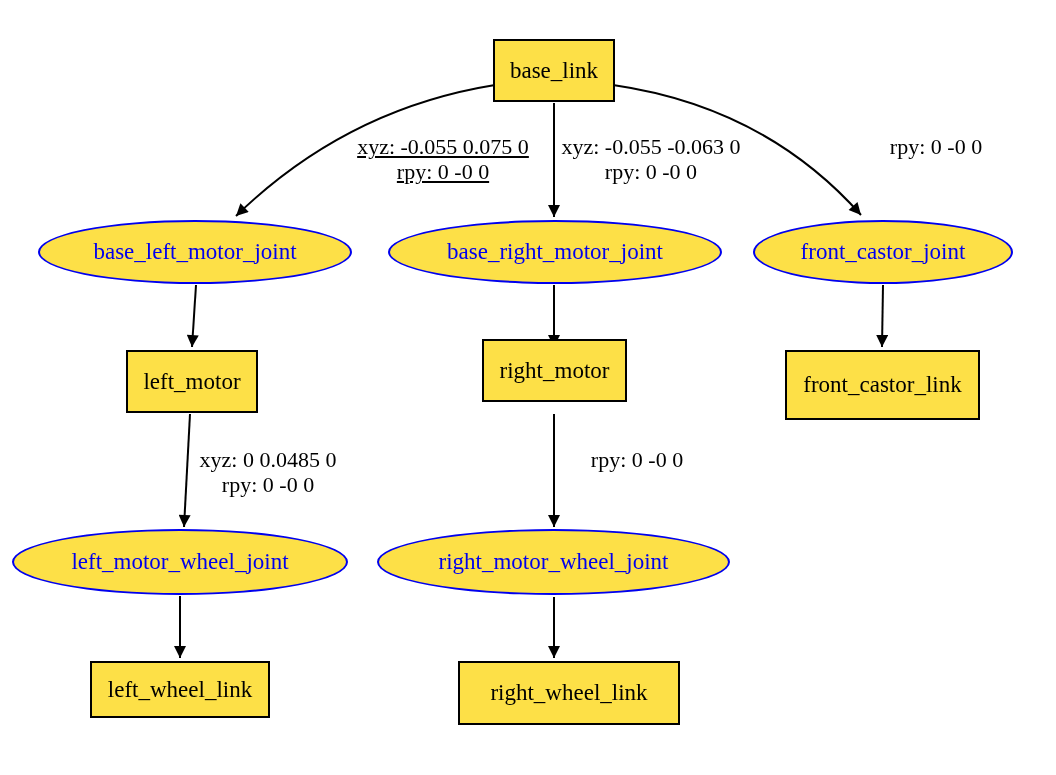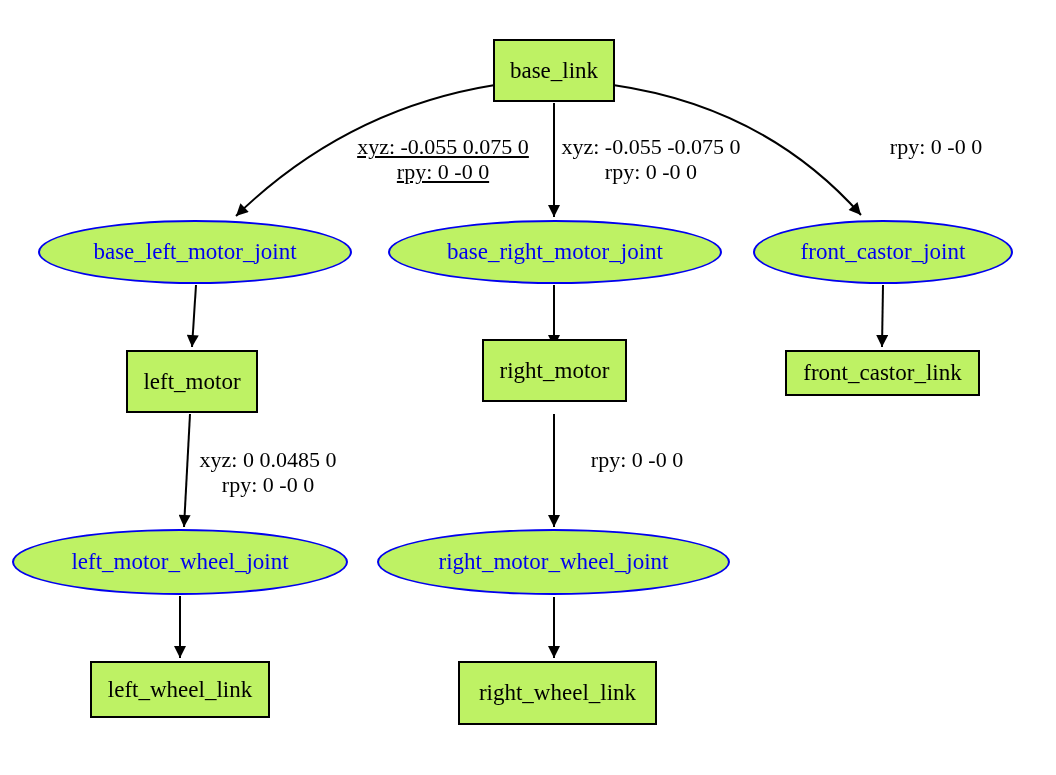--- a/index.html
+++ b/index.html
@@ -27,21 +27,21 @@
     stroke-width: 2;
   }
   .node {
     position: absolute;
     display: flex;
     align-items: center;
     justify-content: center;
     box-sizing: border-box;
     font-size: 23px;
     white-space: nowrap;
-    background: #bef264;
+    background: #fde047;
   }
   .node.box {
     border: 2px solid var(--link-color, #000000);
     color: var(--link-color, #000000);
   }
   .node.ellipse {
     border: 2px solid var(--joint-color, #0000ee);
     color: var(--joint-color, #0000ee);
     border-radius: 50%;
   }
@@ -83,37 +83,37 @@
   <div class="node ellipse" style="left:38px; top:220px; width:314px; height:64px;">base_left_motor_joint</div>
 
   <div class="node ellipse" style="left:388px; top:220px; width:334px; height:64px;">base_right_motor_joint</div>
 
   <div class="node box" style="left:126px; top:350px; width:132px; height:63px;">left_motor</div>
 
   <div class="node ellipse" style="left:753px; top:220px; width:260px; height:64px;">front_castor_joint</div>
 
   <div class="node box" style="left:482px; top:339px; width:145px; height:63px;">right_motor</div>
 
-  <div class="node box" style="left:785px; top:350px; width:195px; height:46px;">front_castor_link</div>
+  <div class="node box" style="left:785px; top:350px; width:195px; height:70px;">front_castor_link</div>
 
   <div class="node ellipse" style="left:12px; top:529px; width:336px; height:66px;">left_motor_wheel_joint</div>
 
   <div class="node ellipse" style="left:377px; top:529px; width:353px; height:66px;">right_motor_wheel_joint</div>
 
   <div class="node box" style="left:90px; top:661px; width:180px; height:57px;">left_wheel_link</div>
 
-  <div class="node box" style="left:458px; top:661px; width:199px; height:64px;text-align:center;">right_wheel_link</div>
+  <div class="node box" style="left:458px; top:661px; width:222px; height:64px;text-align:center;">right_wheel_link</div>
 
   <div class="edge-label" style="left:443px; top:134px;text-decoration:underline;">
     <div>xyz: -0.055 0.075 0</div>
     <div>rpy: 0 -0 0</div>
   </div>
 
   <div class="edge-label" style="left:651px; top:134px;">
-    <div>xyz: -0.055 -0.075 0</div>
+    <div>xyz: -0.055 -0.063 0</div>
     <div>rpy: 0 -0 0</div>
   </div>
 
   <div class="edge-label" style="left:936px; top:134px;">
     <div>rpy: 0 -0 0</div>
   </div>
 
   <div class="edge-label" style="left:268px; top:447px;">
     <div>xyz: 0 0.0485 0</div>
     <div>rpy: 0 -0 0</div>

